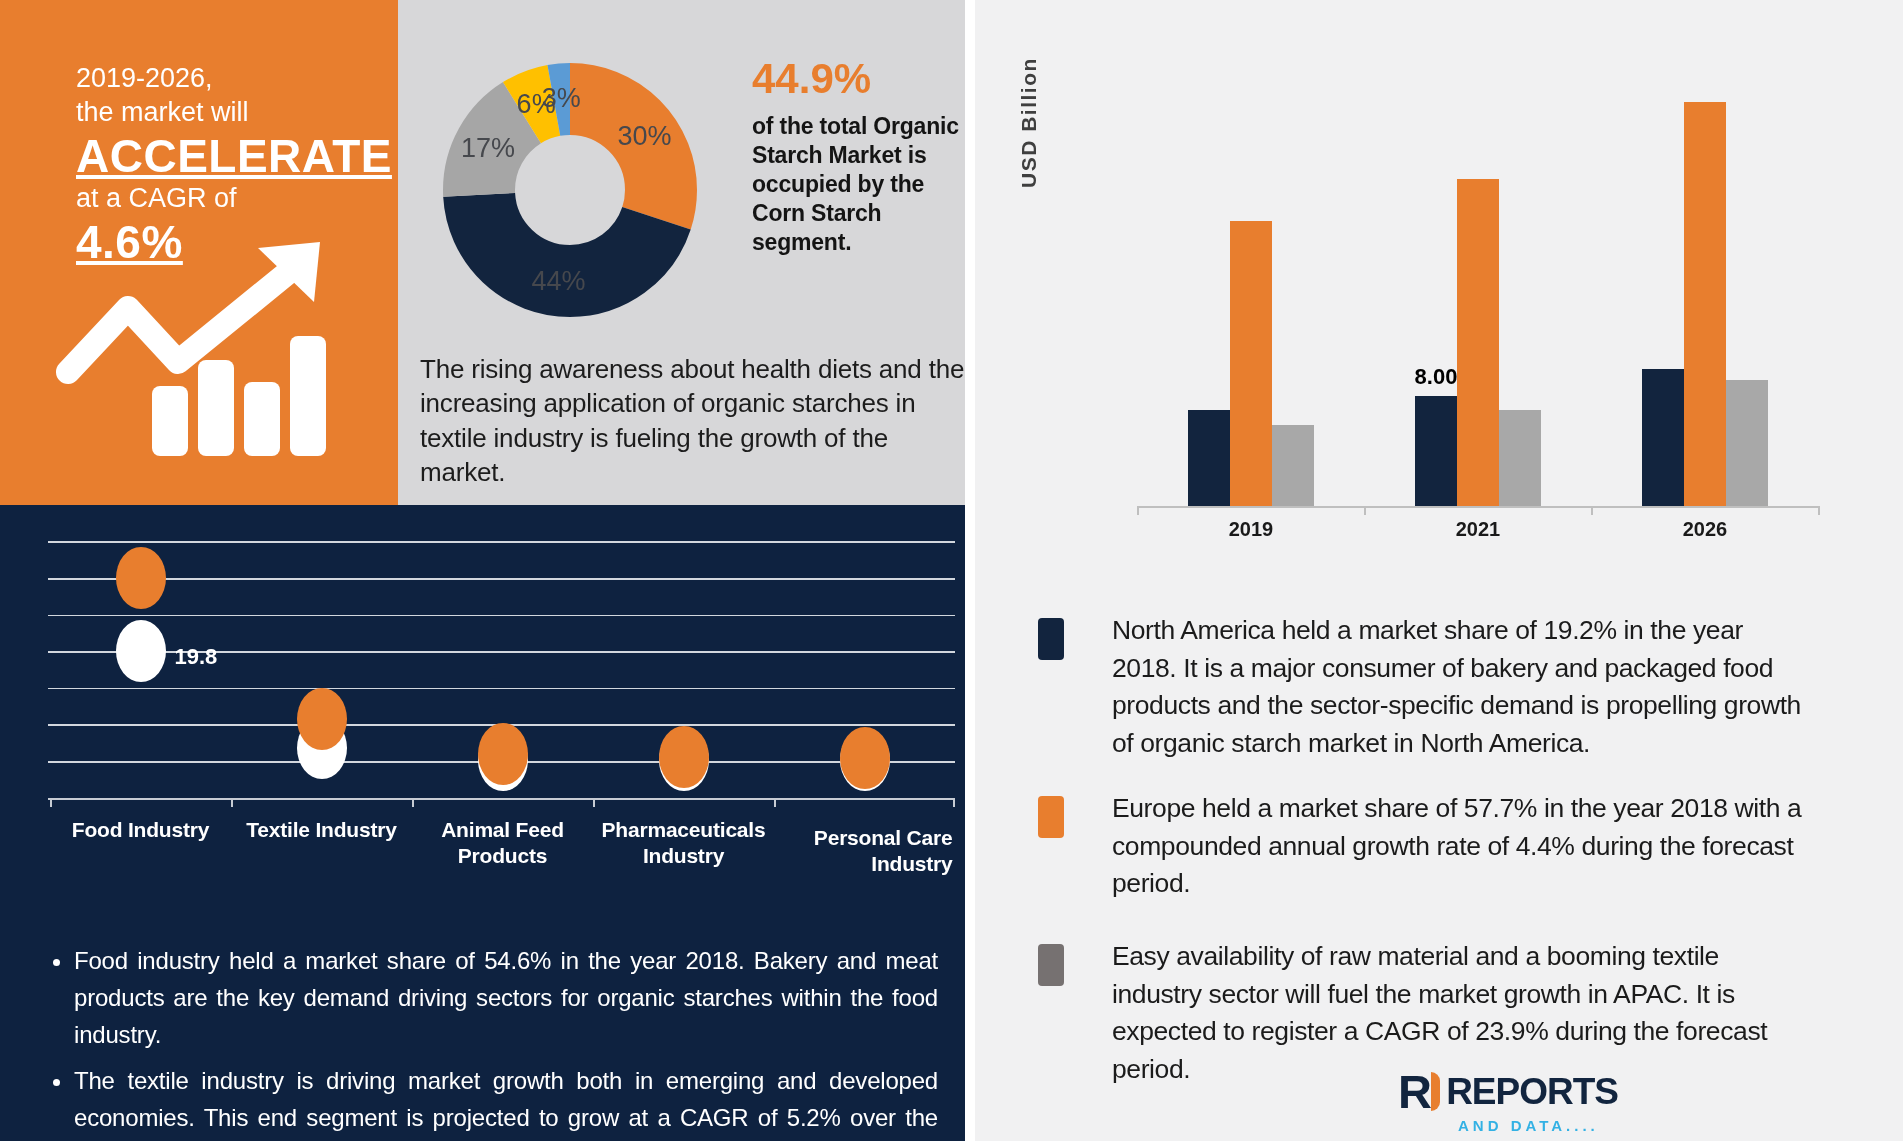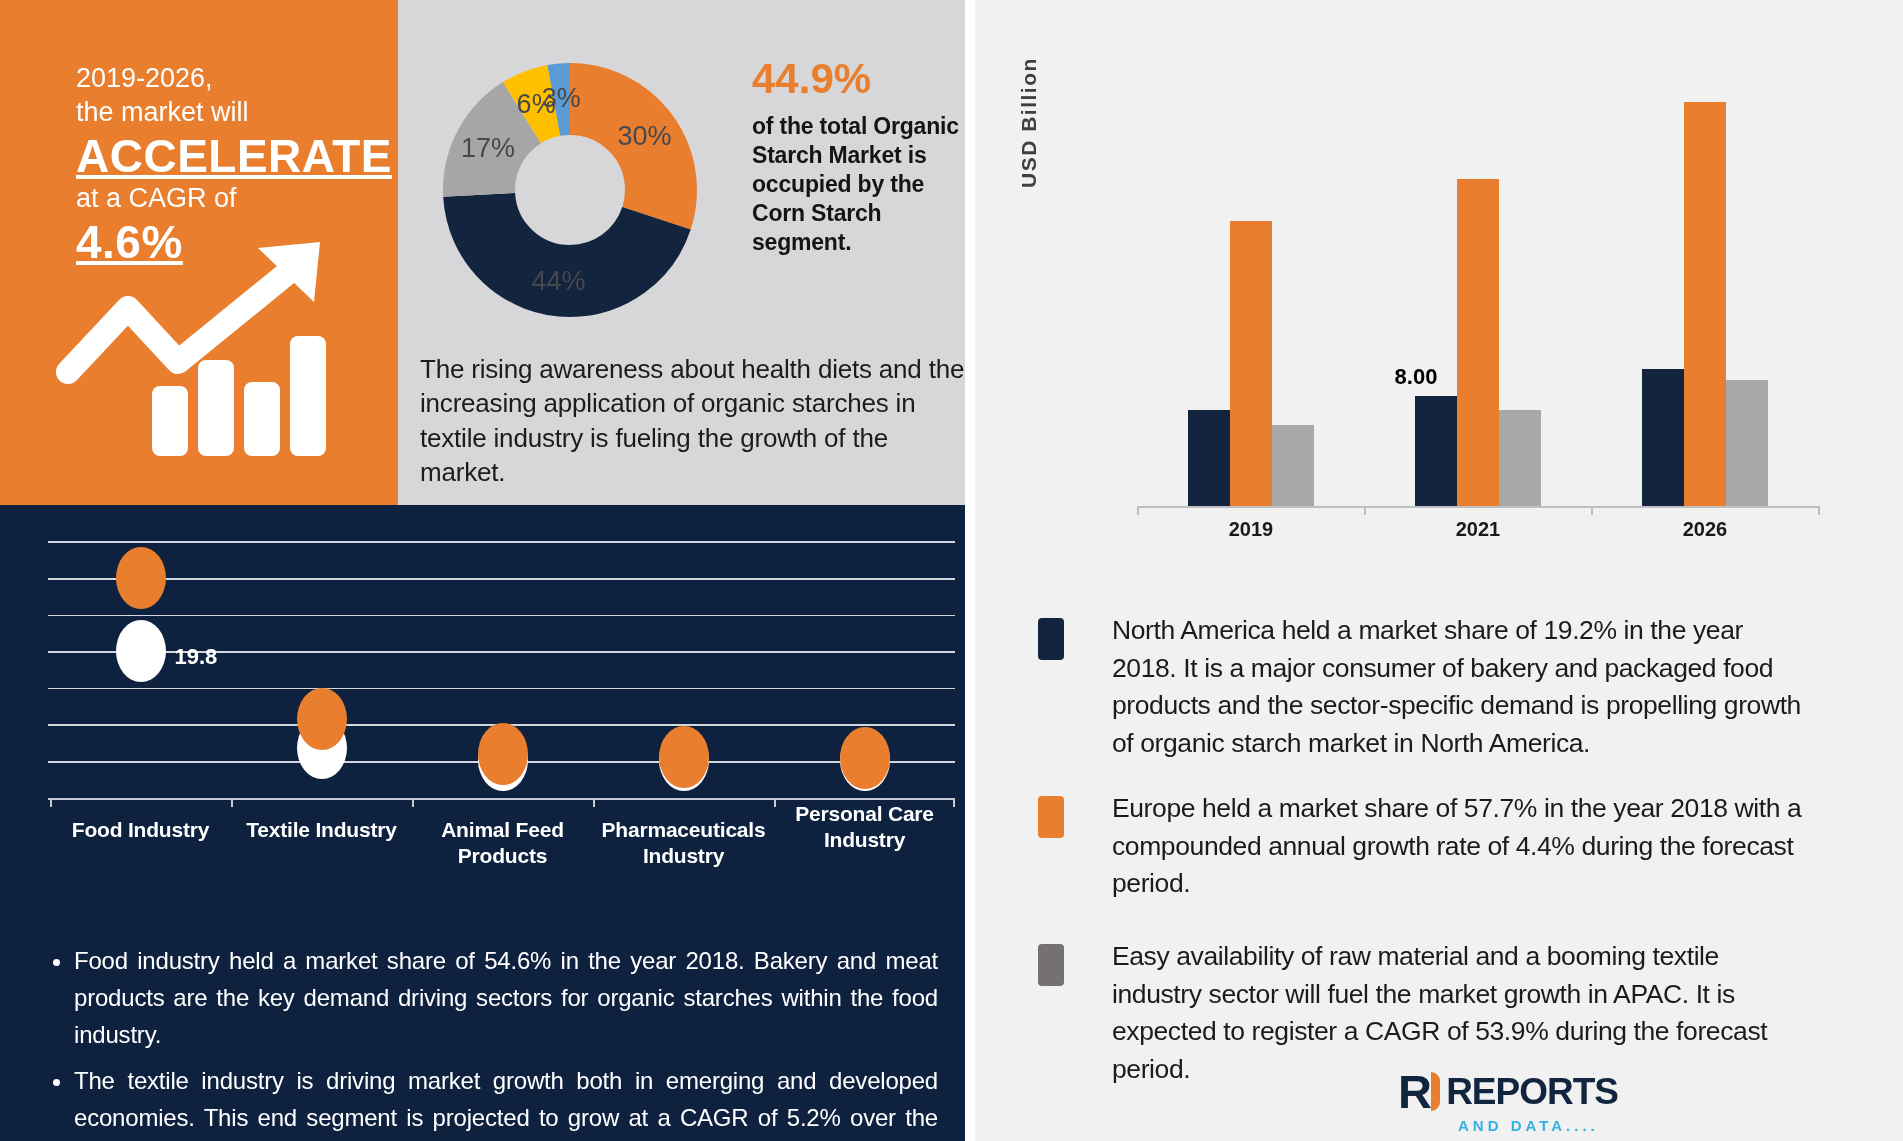--- a/index.html
+++ b/index.html
@@ -131,21 +131,21 @@
       <div class="dp-dot" style="left: 115.5px; top: 42px; width: 50px; height: 62px; background: rgb(232, 126, 46);"></div>
       <div class="dp-dot" style="left: 296.5px; top: 183.409px; width: 50px; height: 62px; background: rgb(232, 126, 46);"></div>
       <div class="dp-dot" style="left: 477.5px; top: 218.345px; width: 50px; height: 62px; background: rgb(232, 126, 46);"></div>
       <div class="dp-dot" style="left: 658.5px; top: 220.564px; width: 50px; height: 62px; background: rgb(232, 126, 46);"></div>
       <div class="dp-dot" style="left: 839.5px; top: 222.227px; width: 50px; height: 62px; background: rgb(232, 126, 46);"></div>
       <div class="dp-pointlabel" style="left: 174.5px; top: 152px;">19.8</div>
       <div class="dp-cat" style="left: 52.5px; top: 312px;">Food Industry</div>
       <div class="dp-cat" style="left: 233.5px; top: 312px;">Textile Industry</div>
       <div class="dp-cat" style="left: 414.5px; top: 312px;">Animal Feed Products</div>
       <div class="dp-cat" style="left: 595.5px; top: 312px;">Pharmaceuticals Industry</div>
-      <div class="dp-cat" style="left: 776.5px; top: 296px;">Personal Care Industry</div>
+      <div class="dp-cat" style="left: 776.5px; top: 320px; text-align: right;">Personal Care Industry</div>
     </div>
 
   <div class="abs" id="bullets">
     <ul>
       <li>Food industry held a market share of 54.6% in the year 2018. Bakery and meat products are the key demand driving sectors for organic starches within the food industry.</li>
       <li>The textile industry is driving market growth both in emerging and developed economies. This end segment is projected to grow at a CAGR of 5.2% over the period of forecast.</li>
     </ul>
   </div>
 
   <div class="abs" id="barchart">
@@ -157,39 +157,39 @@
       <div class="bar" style="left: 297px; top: 424.875px; width: 42px; height: 81.125px; background: rgb(168, 168, 168);"></div>
       <div class="bc-year" style="left: 231px; top: 518px;">2019</div>
       <div class="bar" style="left: 440px; top: 396px; width: 42px; height: 110px; background: rgb(18, 36, 62);"></div>
       <div class="bar" style="left: 482px; top: 178.75px; width: 42px; height: 327.25px; background: rgb(232, 126, 46);"></div>
       <div class="bar" style="left: 524px; top: 409.75px; width: 42px; height: 96.25px; background: rgb(168, 168, 168);"></div>
       <div class="bc-year" style="left: 458px; top: 518px;">2021</div>
       <div class="bar" style="left: 667px; top: 368.5px; width: 42px; height: 137.5px; background: rgb(18, 36, 62);"></div>
       <div class="bar" style="left: 709px; top: 101.75px; width: 42px; height: 404.25px; background: rgb(232, 126, 46);"></div>
       <div class="bar" style="left: 751px; top: 379.5px; width: 42px; height: 126.5px; background: rgb(168, 168, 168);"></div>
       <div class="bc-year" style="left: 685px; top: 518px;">2026</div>
-      <div class="bc-datalabel" style="left: 406px; top: 364px;">8.00</div>
+      <div class="bc-datalabel" style="left: 426px; top: 364px;">8.00</div>
       <div class="bc-axis" style="left: 162px; top: 506px; width: 682px; height: 2px;"></div>
       <div class="bc-axis" style="left: 162px; top: 506px; width: 2px; height: 9px;"></div>
       <div class="bc-axis" style="left: 389px; top: 506px; width: 2px; height: 9px;"></div>
       <div class="bc-axis" style="left: 616px; top: 506px; width: 2px; height: 9px;"></div>
       <div class="bc-axis" style="left: 843px; top: 506px; width: 2px; height: 9px;"></div>
     </div>
 
   <div class="rblock" style="left:1038px;top:612px;">
     <span class="sq" style="background: rgb(18, 36, 62);"></span>
     <div class="rtext">North America held a market share of 19.2% in the year 2018. It is a major consumer of bakery and packaged food products and the sector-specific demand is propelling growth of organic starch market in North America.</div>
   </div>
   <div class="rblock" style="left:1038px;top:790px;">
     <span class="sq" style="background: rgb(232, 126, 46);"></span>
     <div class="rtext">Europe held a market share of 57.7% in the year 2018 with a compounded annual growth rate of 4.4% during the forecast period.</div>
   </div>
   <div class="rblock" style="left:1038px;top:938px;">
     <span class="sq" style="background: rgb(118, 113, 113);"></span>
-    <div class="rtext">Easy availability of raw material and a booming textile industry sector will fuel the market growth in APAC. It is expected to register a CAGR of 53.9% during the forecast period.</div>
+    <div class="rtext">Easy availability of raw material and a booming textile industry sector will fuel the market growth in APAC. It is expected to register a CAGR of 23.9% during the forecast period.</div>
   </div>
 
   <div class="abs" id="logo">
     <div class="logo-row">
       <span class="logo-r">R</span>
       <span class="logo-d"></span>
       <span class="logo-reports">REPORTS</span>
     </div>
     <div class="logo-tagline">AND DATA....</div>
   </div>

